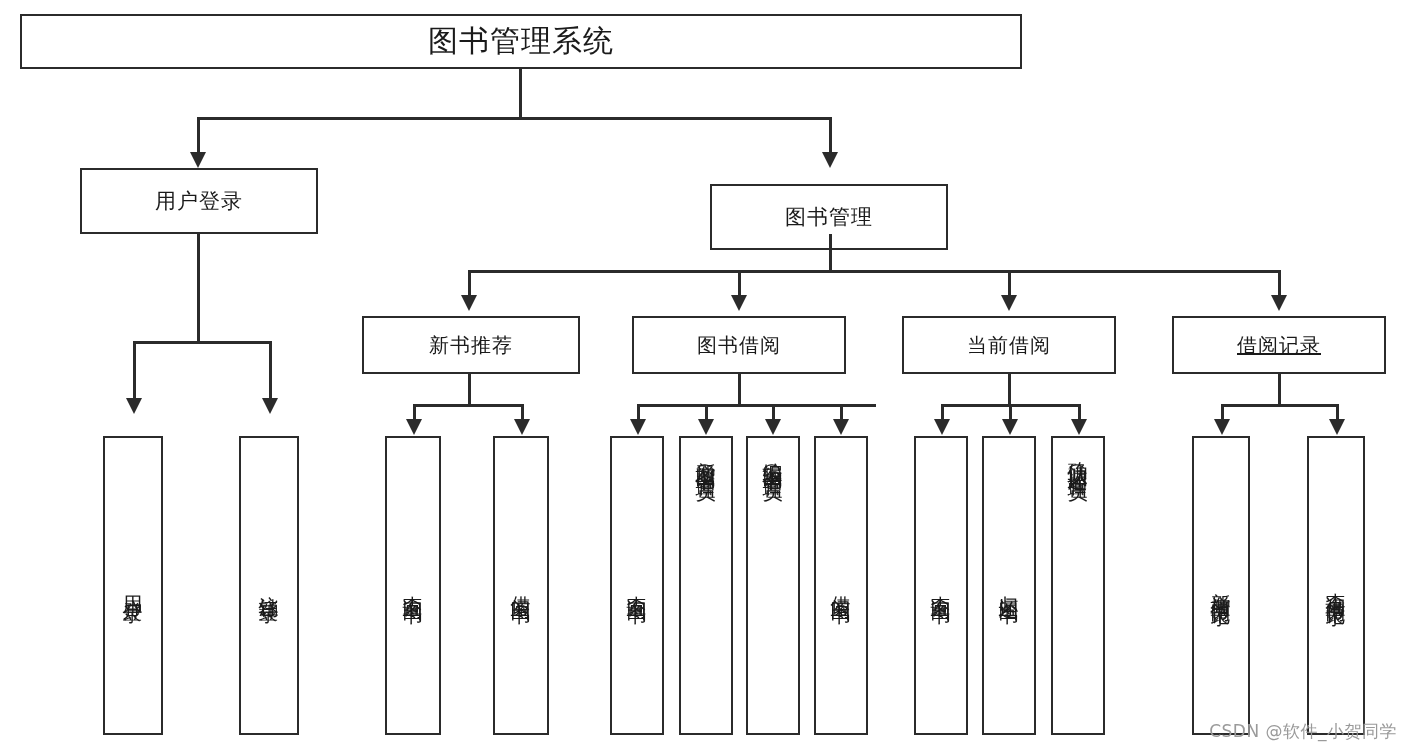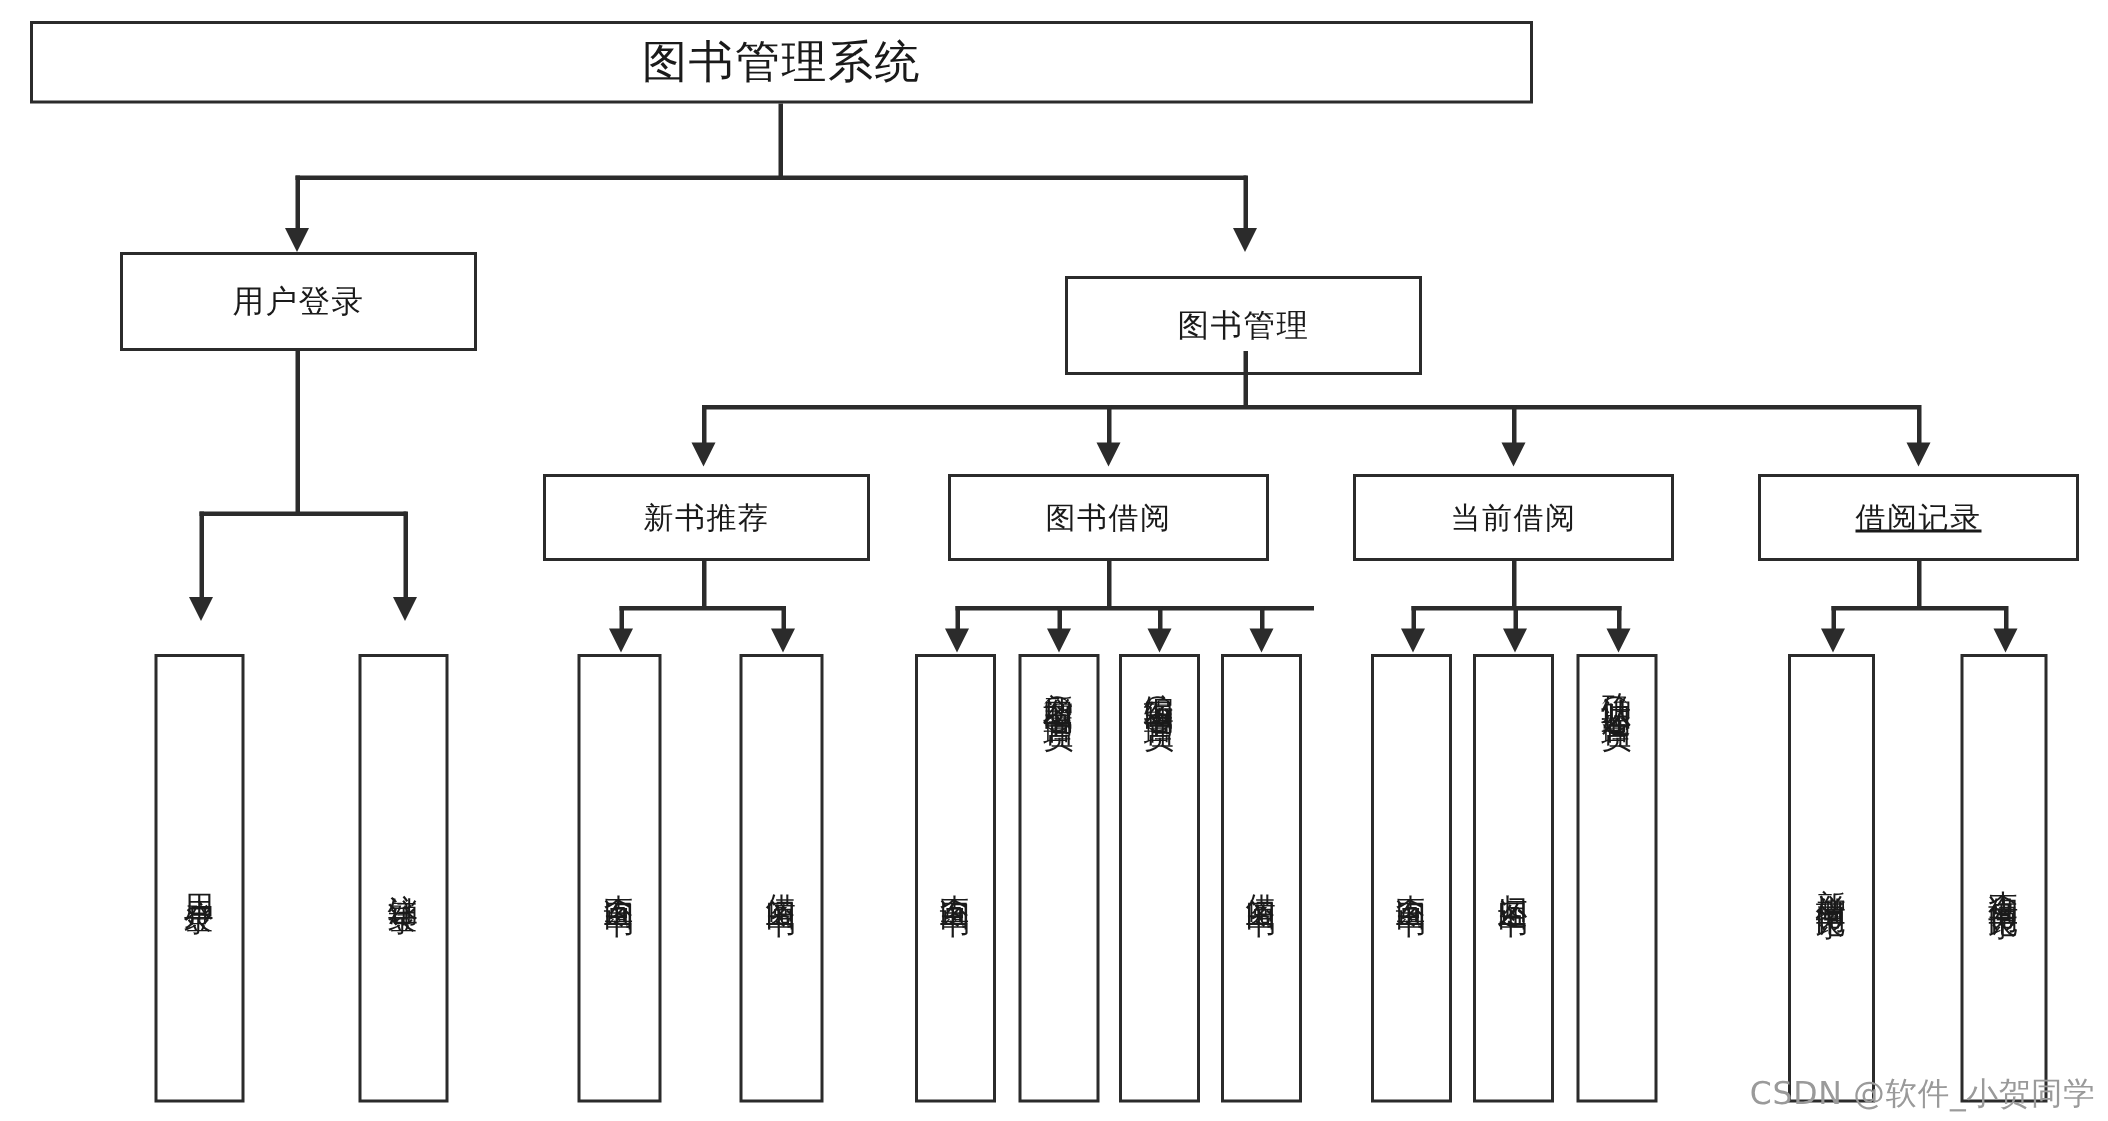--- a/index.html
+++ b/index.html
@@ -74,21 +74,21 @@
     height: 0;
     border-left: 8px solid transparent;
     border-right: 8px solid transparent;
     border-top: 16px solid #2b2b2b;
   }
   
   #watermark {
     position: absolute;
     right: 8px;
     bottom: 4px;
-    font-size: 21px;
+    font-size: 17px;
     color: #9a9a9a;
     white-space: nowrap;
     letter-spacing: 0.5px;
   }
 </style>
 </head>
 <body>
 
 <div id="canvas">
 

